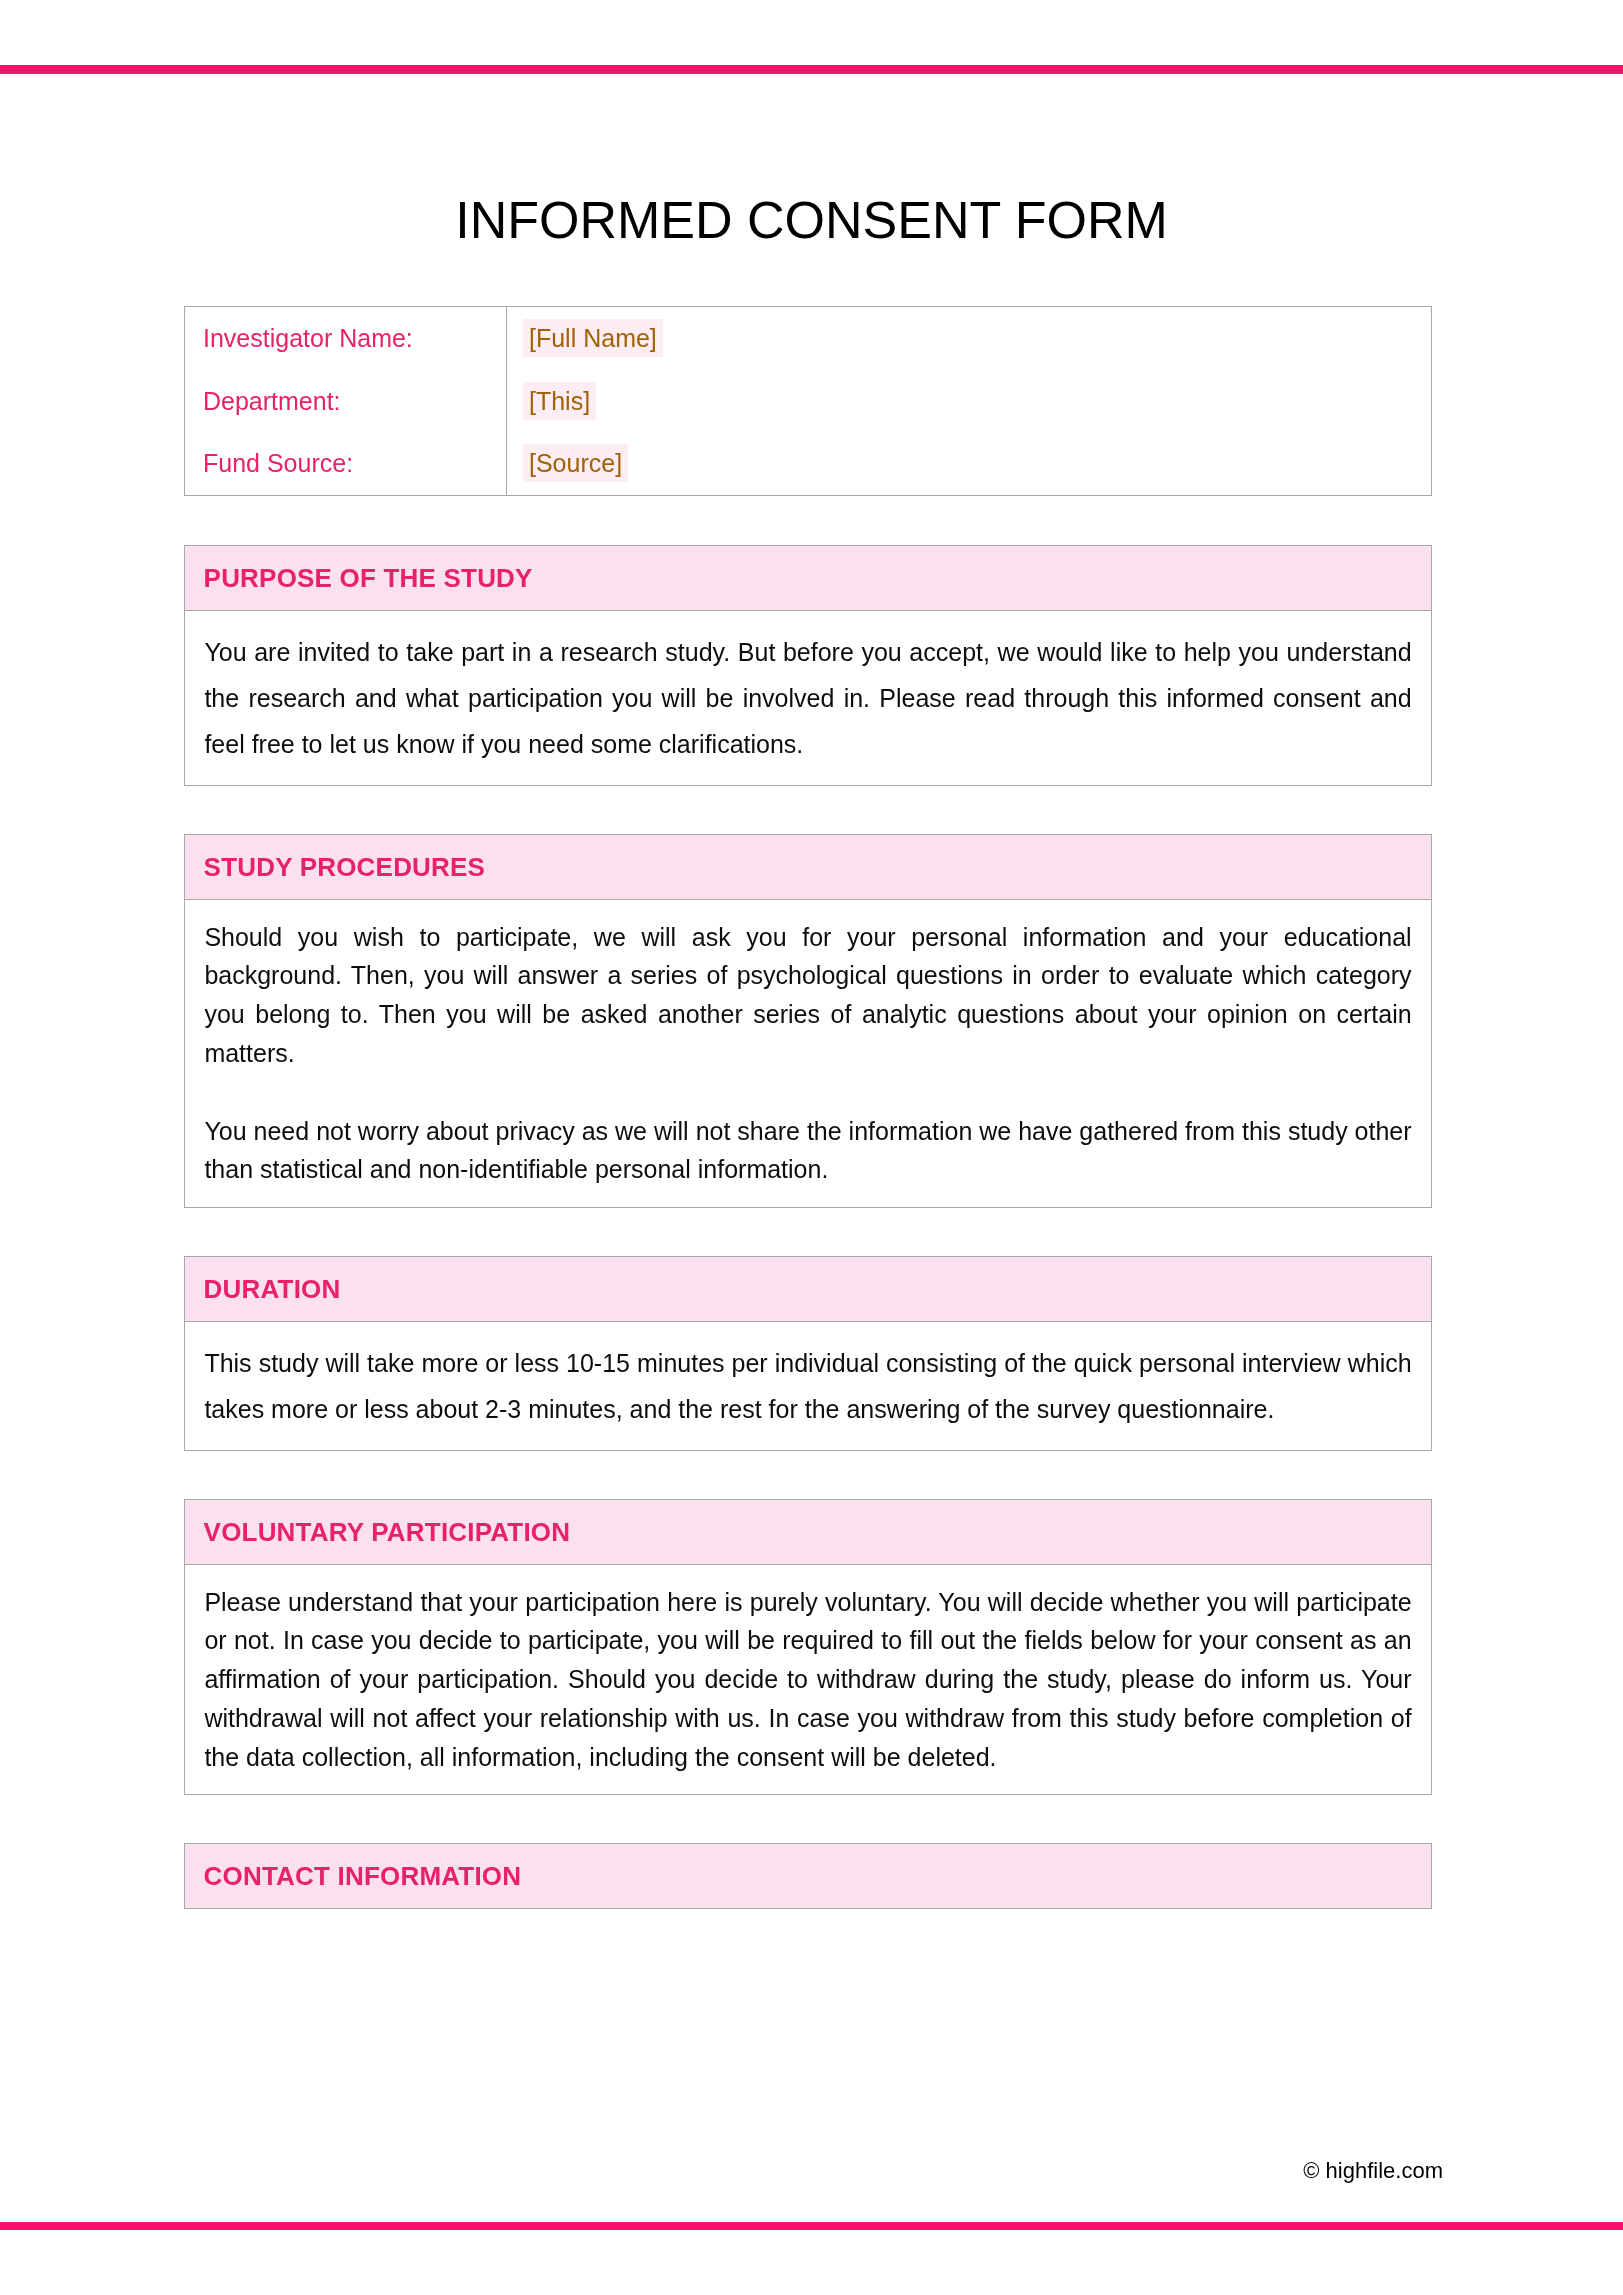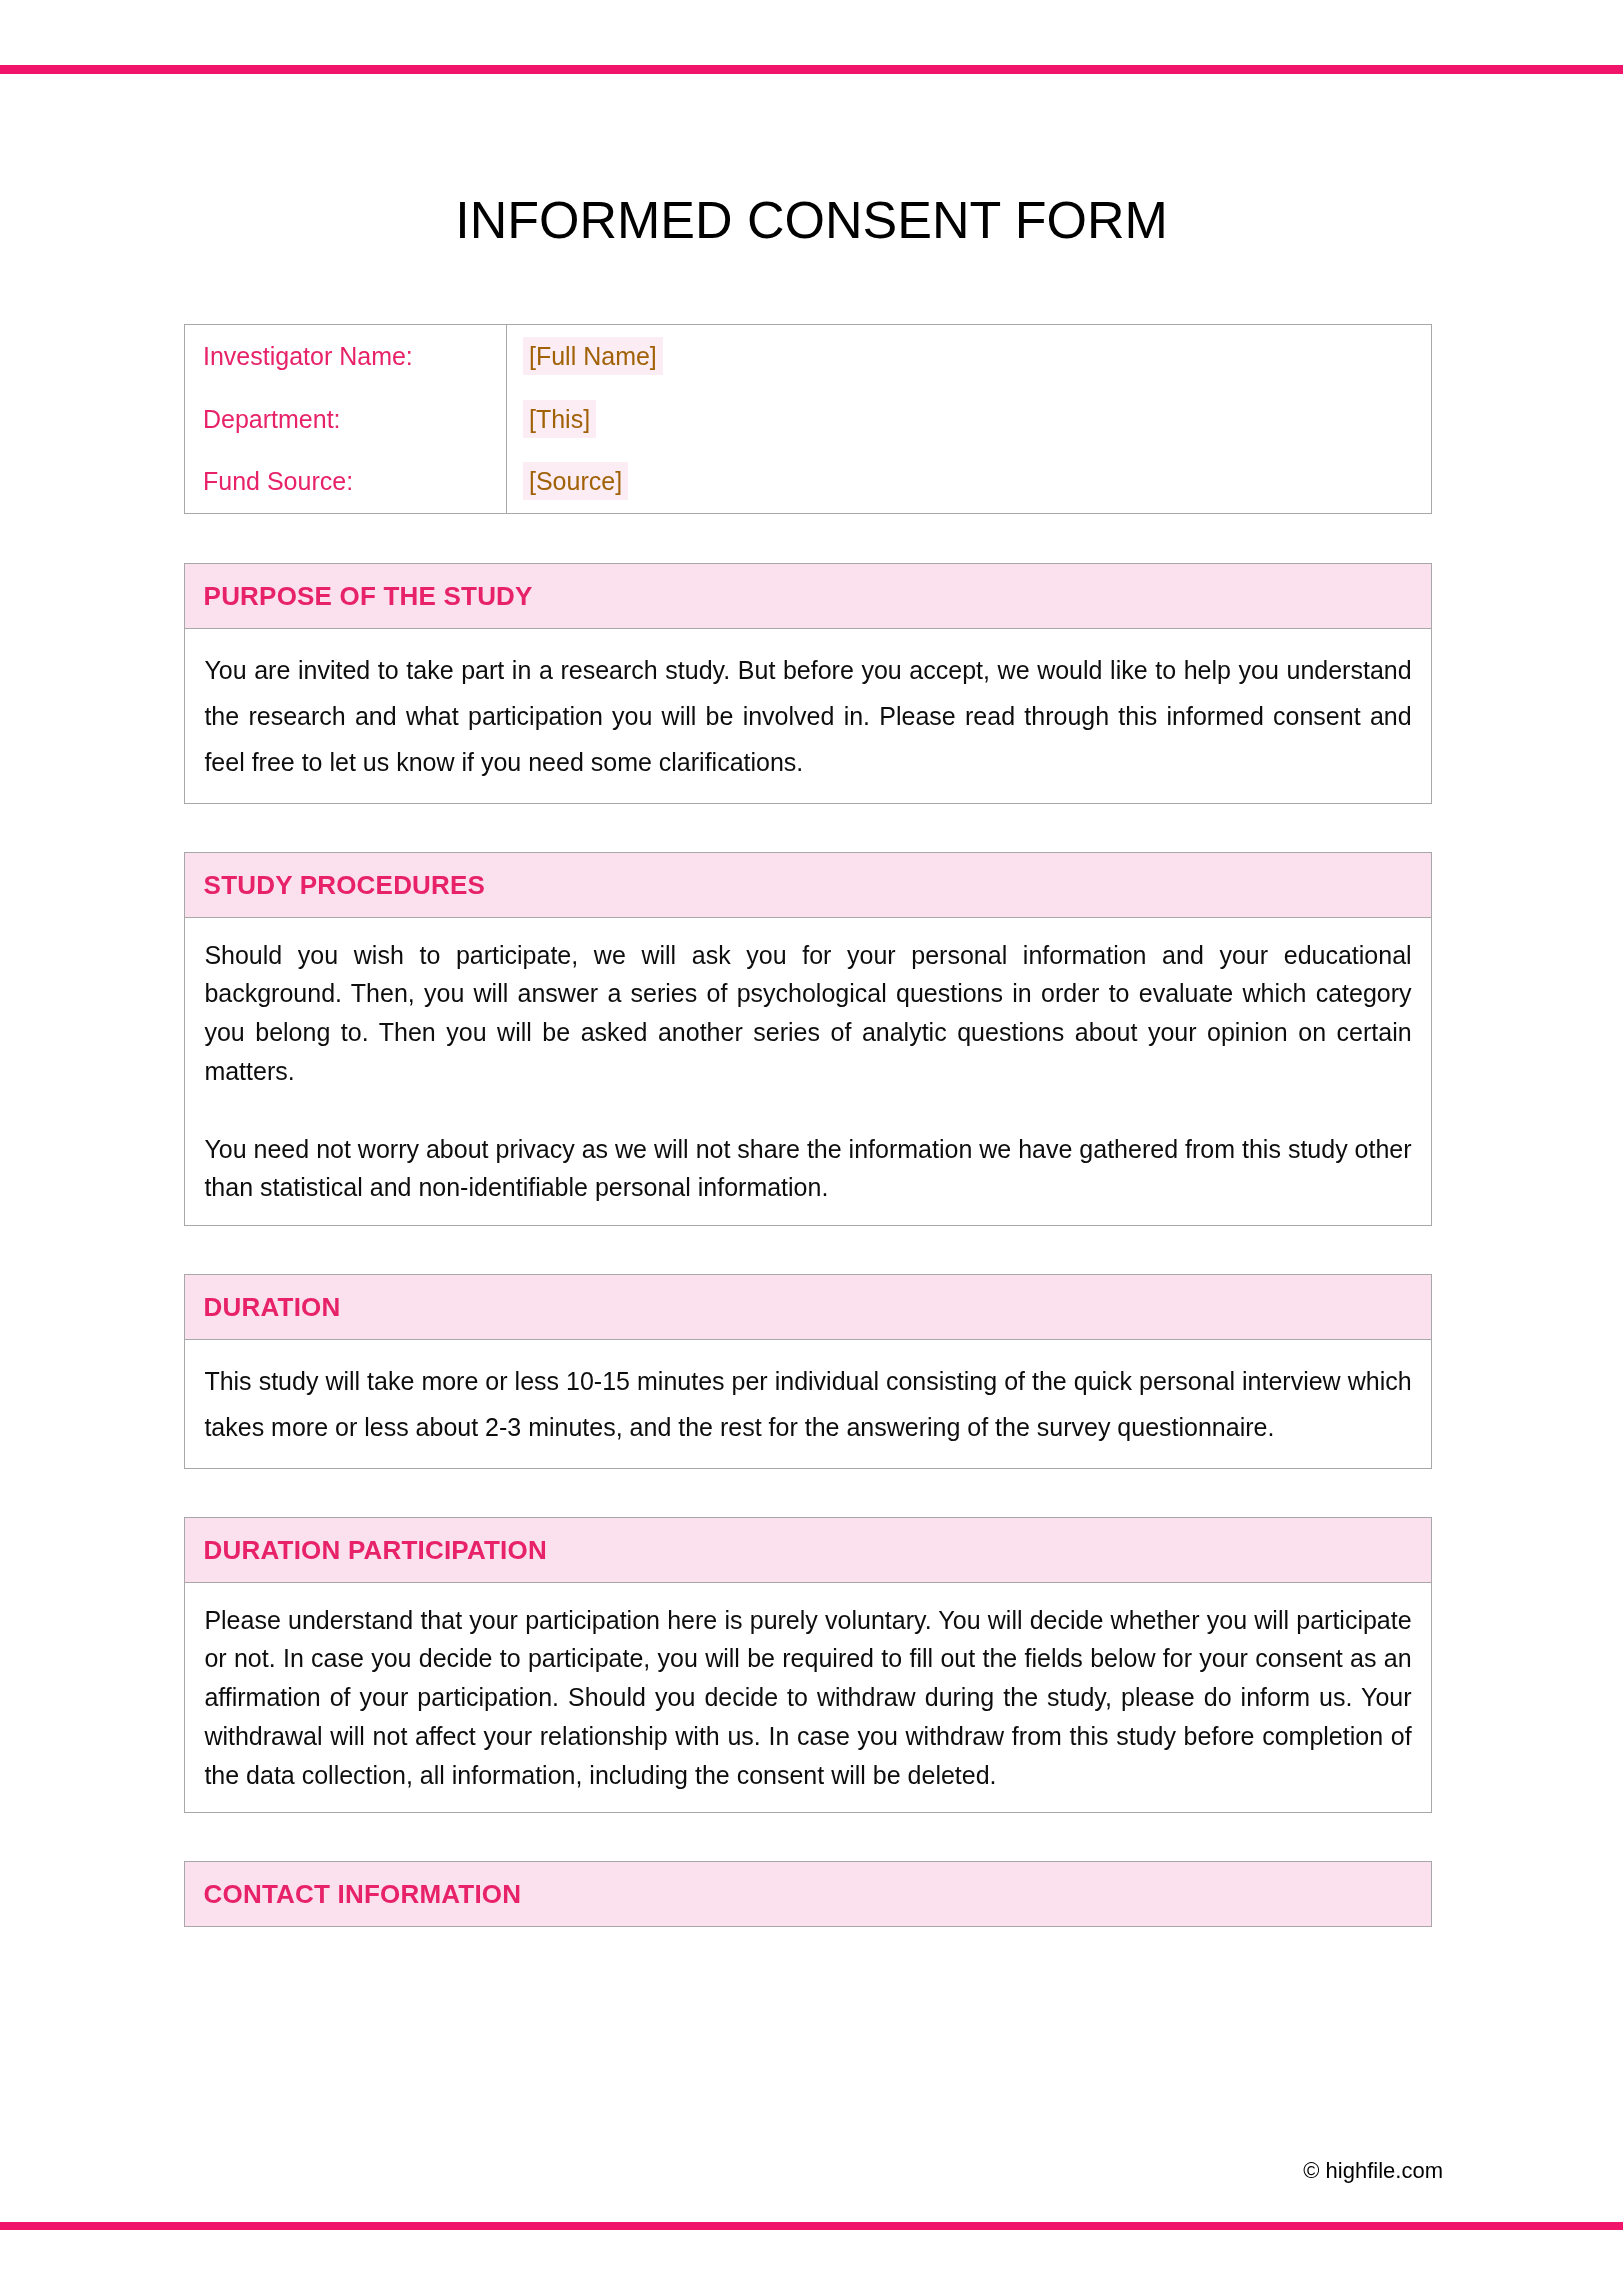--- a/index.html
+++ b/index.html
@@ -23,21 +23,21 @@
   .bottom-bar{
     position:absolute;top:2222px;left:0;width:1623px;height:7.6px;
     background:var(--pink-accent);
   }
   .doc-title{
     position:absolute;top:191px;left:0;width:1623px;margin:0;
     text-align:center;font-size:52px;font-weight:400;color:#000;
     letter-spacing:0px;line-height:1.15;
   }
   .content{
-    position:absolute;left:184px;top:324px;width:1248px;
+    position:absolute;left:184px;top:306px;width:1248px;
   }
   
   .inv-table{
     width:100%;border-collapse:collapse;border:1.7px solid var(--border-gray);
     margin:0 0 49px 0;
   }
   .inv-table td{height:63px;vertical-align:middle;padding:0;}
   .label-cell{
     width:322px;border-right:1.7px solid var(--border-gray);
     padding-left:18px !important;
@@ -136,21 +136,21 @@
     <div class="section-header">
       <span class="section-heading">DURATION</span>
     </div>
     <div class="section-body">
           <p>This study will take more or less 10-15 minutes per individual consisting of the quick personal interview which takes more or less about 2-3 minutes, and the rest for the answering of the survey questionnaire.</p>
         </div>
   </section>
 
   <section class="section">
     <div class="section-header">
-      <span class="section-heading">DURATION PARTICIPATION</span>
+      <span class="section-heading">VOLUNTARY PARTICIPATION</span>
     </div>
     <div class="section-body">
           <p>Please understand that your participation here is purely voluntary. You will decide whether you will participate or not. In case you decide to participate, you will be required to fill out the fields below for your consent as an affirmation of your participation. Should you decide to withdraw during the study, please do inform us. Your withdrawal will not affect your relationship with us. In case you withdraw from this study before completion of the data collection, all information, including the consent will be deleted.</p>
         </div>
   </section>
 
   <section class="section header-only">
     <div class="section-header">
       <span class="section-heading">CONTACT INFORMATION</span>
     </div>

